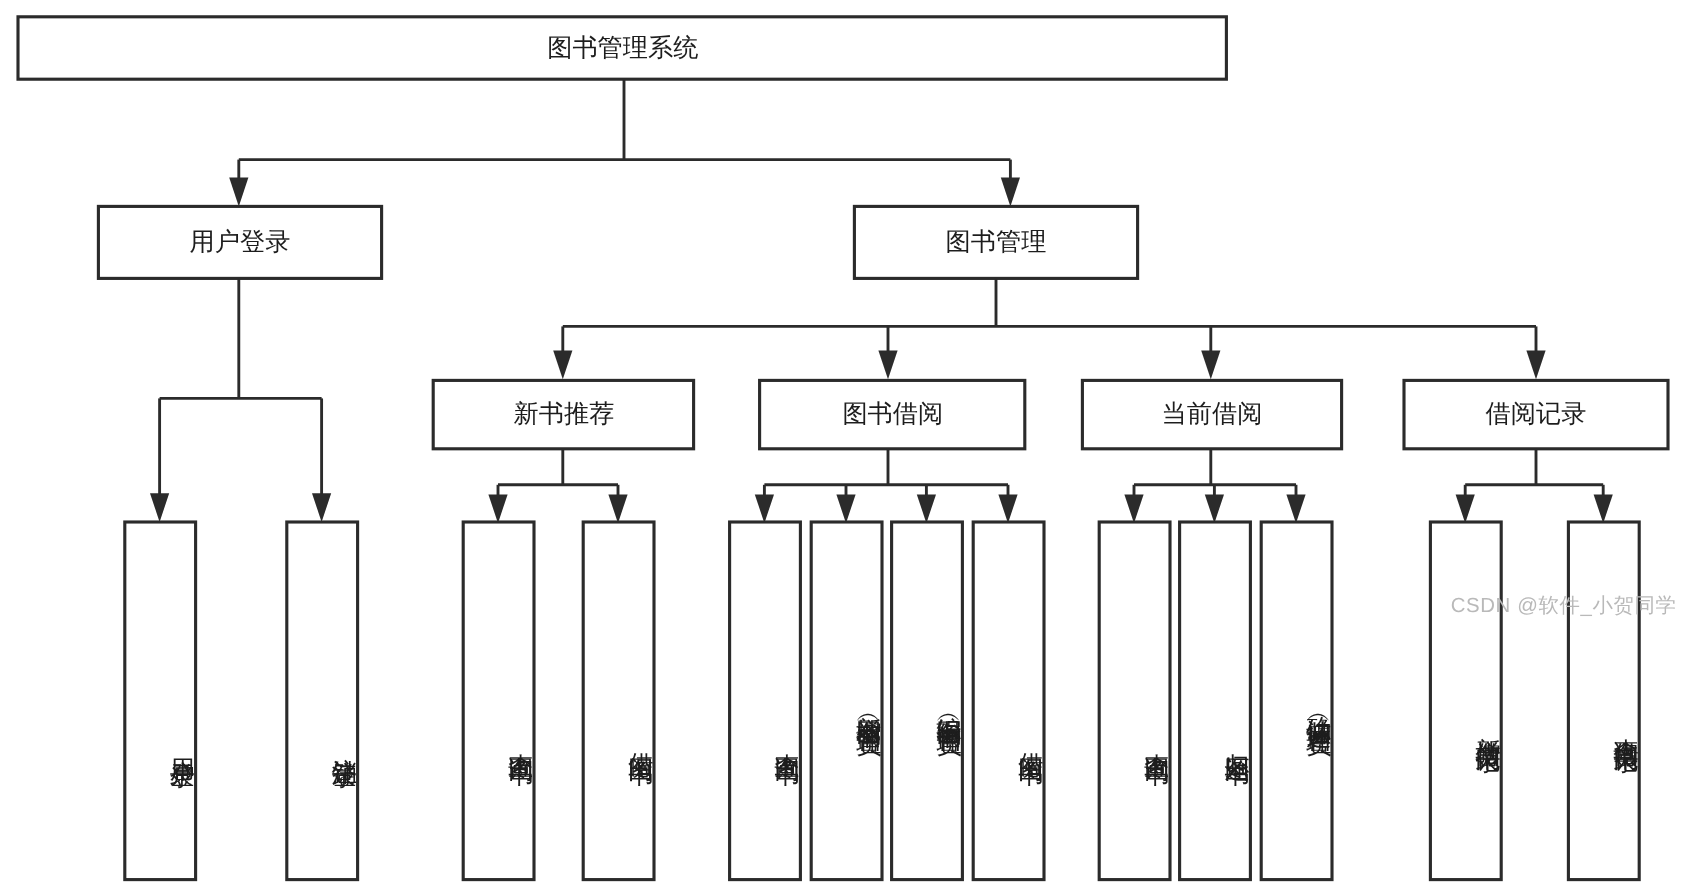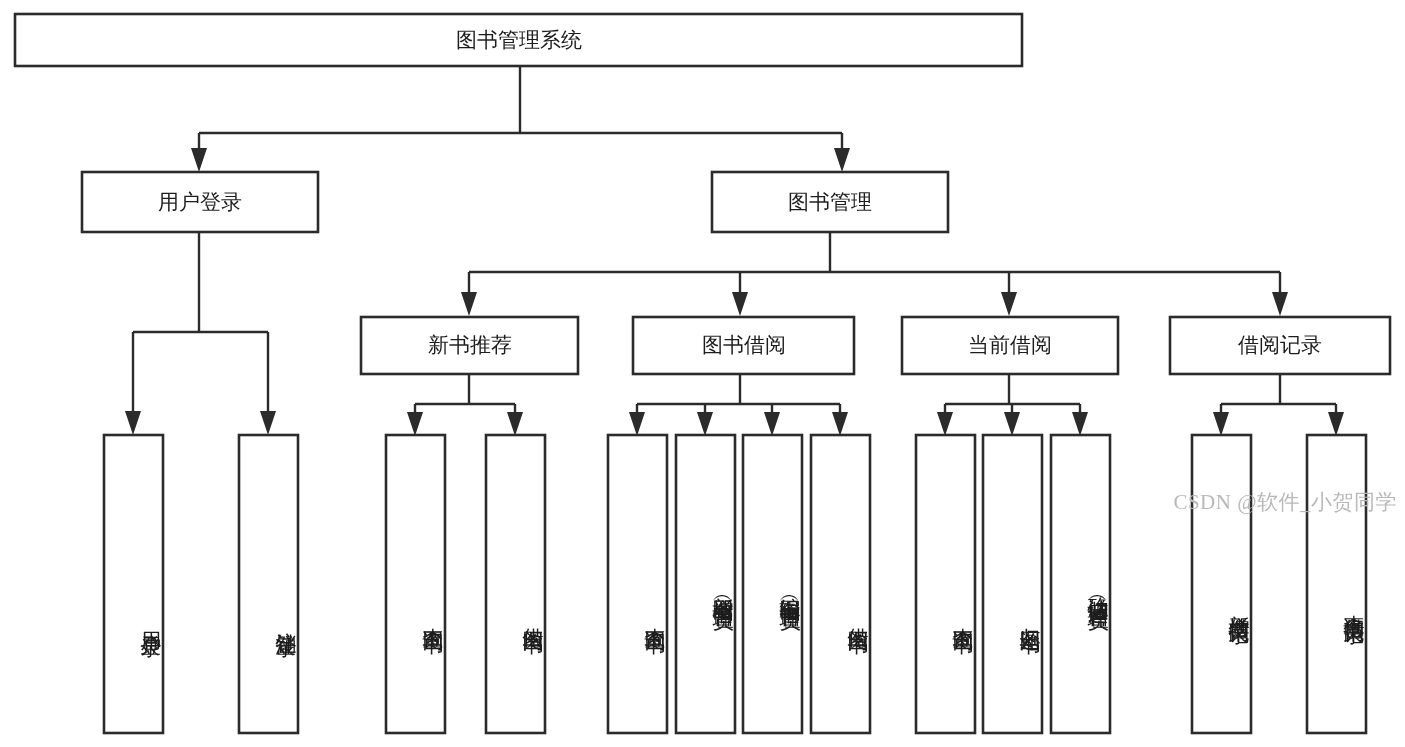--- a/index.html
+++ b/index.html
@@ -60,22 +60,22 @@
     display: flex;
     align-items: flex-start;
     justify-content: center;
     white-space: nowrap;
     pointer-events: none;
   }
   .watermark {
     position: absolute;
     right: 8px;
     bottom: 8px;
-    font-family: Liberation Serif, serif;
-    font-size: 21px;
+    font-family: Liberation Sans, sans-serif;
+    font-size: 17px;
     color: #b9b9b9;
     letter-spacing: 0.5px;
     white-space: nowrap;
   }
 </style>
 </head>
 <body>
 
 <div id="diagram-root">
 

